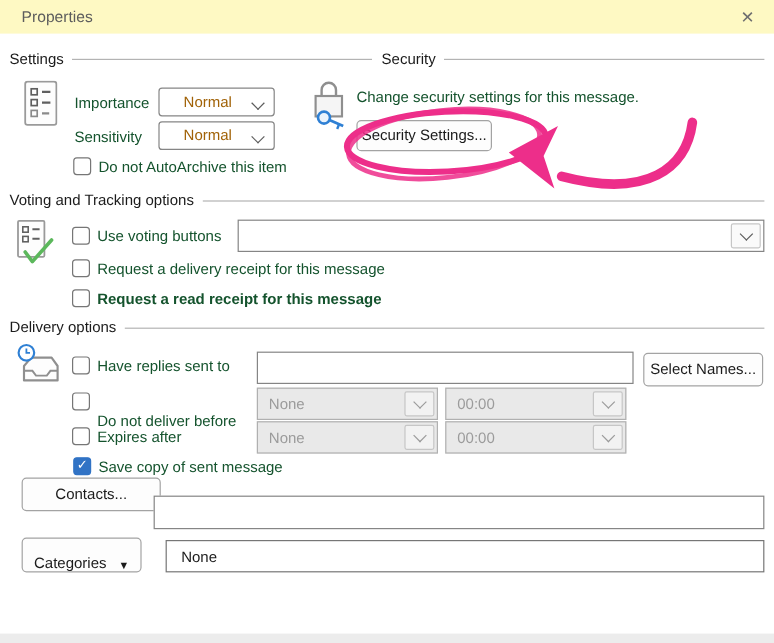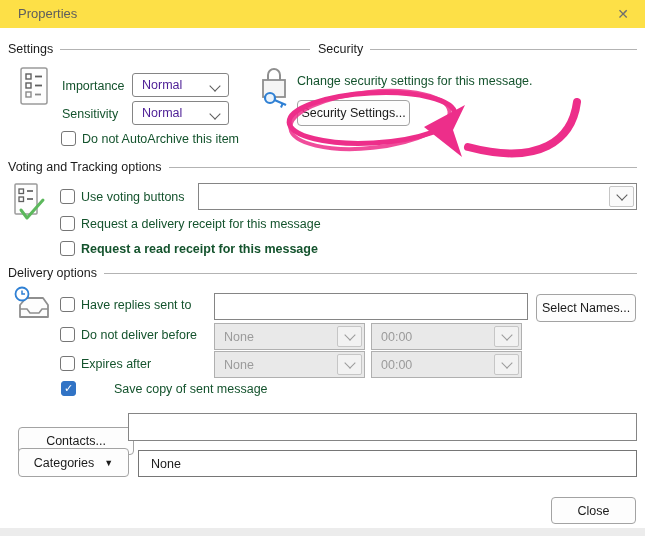--- a/index.html
+++ b/index.html
@@ -1,35 +1,35 @@
 <!DOCTYPE html>
 <html><head>
 <meta charset="utf-8">
 <style>
   html,body{margin:0;padding:0;background:#d9d9d9;}
   body{font-family:"Liberation Sans", sans-serif;}
   .dialog{position:relative;width:645px;height:536px;background:#ffffff;overflow:hidden;}
 
   
-  .titlebar{position:absolute;left:0;top:0;right:0;height:28px;background:#fde047;}
+  .titlebar{position:absolute;left:0;top:0;right:0;height:28px;background:#fef9c3;}
   .title{position:absolute;left:18px;top:6px;font-size:13px;color:#5d5d5d;}
   .closebtn{position:absolute;right:10px;top:3px;width:24px;height:22px;display:flex;align-items:center;justify-content:center;color:#6f6f6f;font-size:14px;cursor:default;}
 
   
   .ghdr{position:absolute;display:flex;align-items:center;font-size:12.5px;color:#1b1b1b;}
   .ghdr .gline{flex:1;height:1px;background:#b3b3b3;margin-left:7px;}
 
   .lbl{position:absolute;font-size:12.5px;color:#14532d;white-space:nowrap;line-height:15px;}
 
   
   .cb{position:absolute;width:15px;height:15px;border:1px solid #767676;border-radius:3px;background:#fff;box-sizing:border-box;}
   .cb.checked{background:#3173c5;border-color:#3173c5;color:#fff;font-size:11px;display:flex;align-items:center;justify-content:center;line-height:1;}
 
   
-  .dd{position:absolute;box-sizing:border-box;border:1px solid #858585;border-radius:3px;background:#fff;font-size:12.5px;color:#4c1d95;display:flex;align-items:center;padding-left:9px;}
+  .dd{position:absolute;box-sizing:border-box;border:1px solid #858585;border-radius:3px;background:#fff;font-size:12.5px;color:#a16207;display:flex;align-items:center;padding-left:20px;}
   .chev{width:7px;height:7px;border-right:1.4px solid #5c5c5c;border-bottom:1.4px solid #5c5c5c;transform:rotate(45deg);}
   .dd .chev{position:absolute;right:9px;top:8px;}
 
   
   .combo{position:absolute;box-sizing:border-box;border:1px solid #858585;background:#fff;font-size:12.5px;color:#1b1b1b;display:flex;align-items:center;padding-left:9px;}
   .combo .ddbtn{position:absolute;right:2px;top:2px;bottom:2px;width:23px;border:1px solid #c6c6c6;border-radius:2px;background:#fafafa;display:flex;align-items:center;justify-content:center;}
   .combo .ddbtn .chev{margin-top:-3px;}
   .combo.dis{background:#e9e9e9;border-color:#b0b0b0;color:#9b9b9b;}
   .combo.dis .ddbtn{background:#f2f2f2;border-color:#c6c6c6;}
   .combo.dis .chev{border-color:#9b9b9b;}
@@ -131,21 +131,21 @@
     <path d="M8 23 H15 L18 27 H27 L30 23 H36" fill="none" stroke="#8f8f8f" stroke-width="1.6"></path>
     <circle cx="10" cy="8" r="6.5" fill="#ffffff" stroke="#2f80d4" stroke-width="1.8"></circle>
     <path d="M10 4.5 V8 H13" fill="none" stroke="#2f80d4" stroke-width="1.5"></path>
   </svg>
   <div class="cb" style="left:60px;top:297px;"></div>
   <div class="lbl" style="left:81px;top:298px;">Have replies sent to</div>
   <input class="textin" style="left: 214px; top: 293px; width: 314px; height: 27px;" value="">
   <div class="pbtn" style="left:536px;top:294px;width:100px;height:28px;">Select Names...</div>
 
   <div class="cb" style="left:60px;top:327px;"></div>
-  <div class="lbl" style="left:81px;top:328px;text-align:center;">Do not deliver before</div>
+  <div class="lbl" style="left:81px;top:344px;text-align:center;">Do not deliver before</div>
   <div class="combo dis" style="left:214px;top:323px;width:151px;height:27px;">
     <span>None</span>
     <span class="ddbtn">
         <span class="chev"></span>
       </span>
   </div>
   <div class="combo dis" style="left:371px;top:323px;width:151px;height:27px;">
     <span>00:00</span>
     <span class="ddbtn">
         <span class="chev"></span>
@@ -163,31 +163,30 @@
   <div class="combo dis" style="left:371px;top:351px;width:151px;height:27px;">
     <span>00:00</span>
     <span class="ddbtn">
         <span class="chev"></span>
       </span>
   </div>
 
   <div class="cb checked" style="left:61px;top:381px;">
       <span>✓</span>
     </div>
-  <div class="lbl" style="left:82px;top:382px;margin-left:32px;">Save copy of sent message</div>
+  <div class="lbl" style="left:82px;top:382px;">Save copy of sent message</div>
 
-  <div class="pbtn" style="left:18px;top:427px;width:116px;height:28px;text-align:center;">Contacts...</div>
+  <div class="pbtn" style="left:18px;top:398px;width:116px;height:28px;text-align:center;">Contacts...</div>
   <input class="textin" style="left: 128px; top: 413px; width: 509px; height: 28px;" value="">
-  <div class="pbtn" style="left:18px;top:448px;width:111px;height:29px;">
+  <div class="pbtn" style="left:18px;top:448px;width:100px;height:29px;align-items:flex-end;">
     <span>Categories</span>
     <span class="tri">▼</span>
   </div>
   <div class="textin" style="left:138px;top:450px;width:499px;height:27px;border-color:#767676;display:flex;align-items:center;padding-left:12px;">None</div>
 
-  <div class="pbtn" style="left:551px;top:497px;width:85px;height:27px;">Close</div>
 
   <div class="bottomstrip"></div>
 
   <svg class="annot" viewBox="0 0 645 536">
     <ellipse cx="372" cy="118" rx="83" ry="25" transform="rotate(-3 372 118)" fill="none" stroke="#ed2e8a" stroke-width="5" stroke-linecap="round"></ellipse>
     <ellipse cx="370" cy="120" rx="80" ry="28" transform="rotate(-6 370 120)" fill="none" stroke="#ed2e8a" stroke-width="4" opacity="0.85"></ellipse>
     <path d="M577 102 C 572 140, 540 166, 468 147" fill="none" stroke="#ed2e8a" stroke-width="8" stroke-linecap="round"></path>
     <polygon points="424,127 465,105 453,130 462,157" fill="#ed2e8a"></polygon>
   </svg>
 

